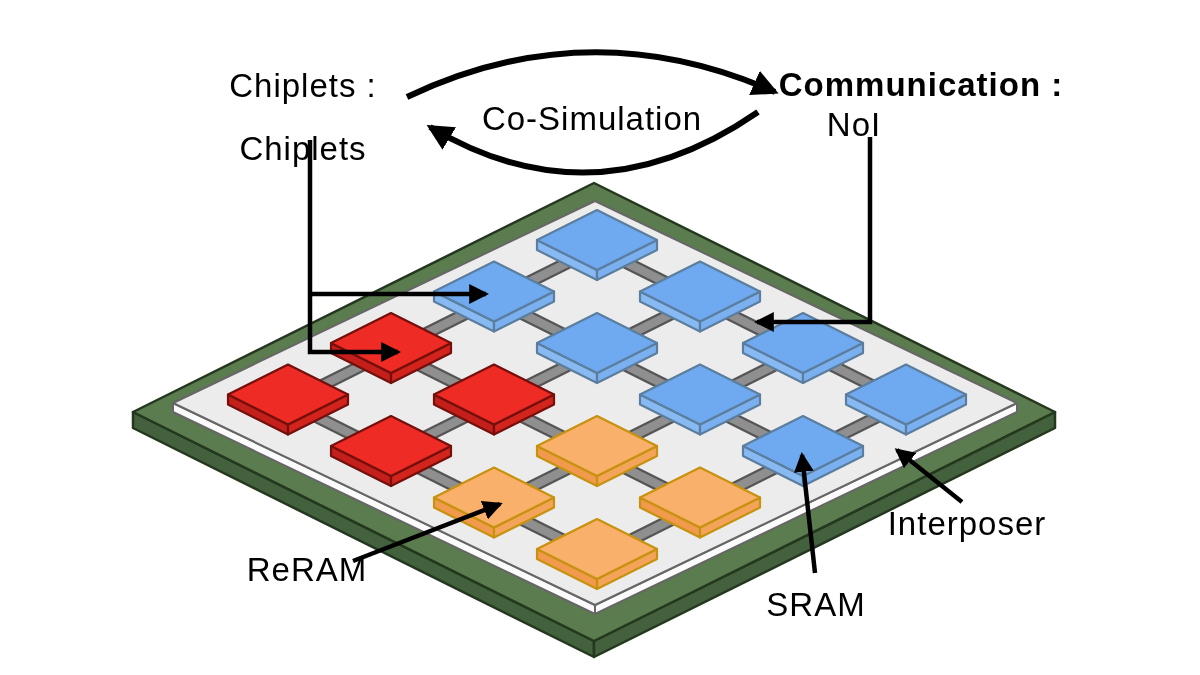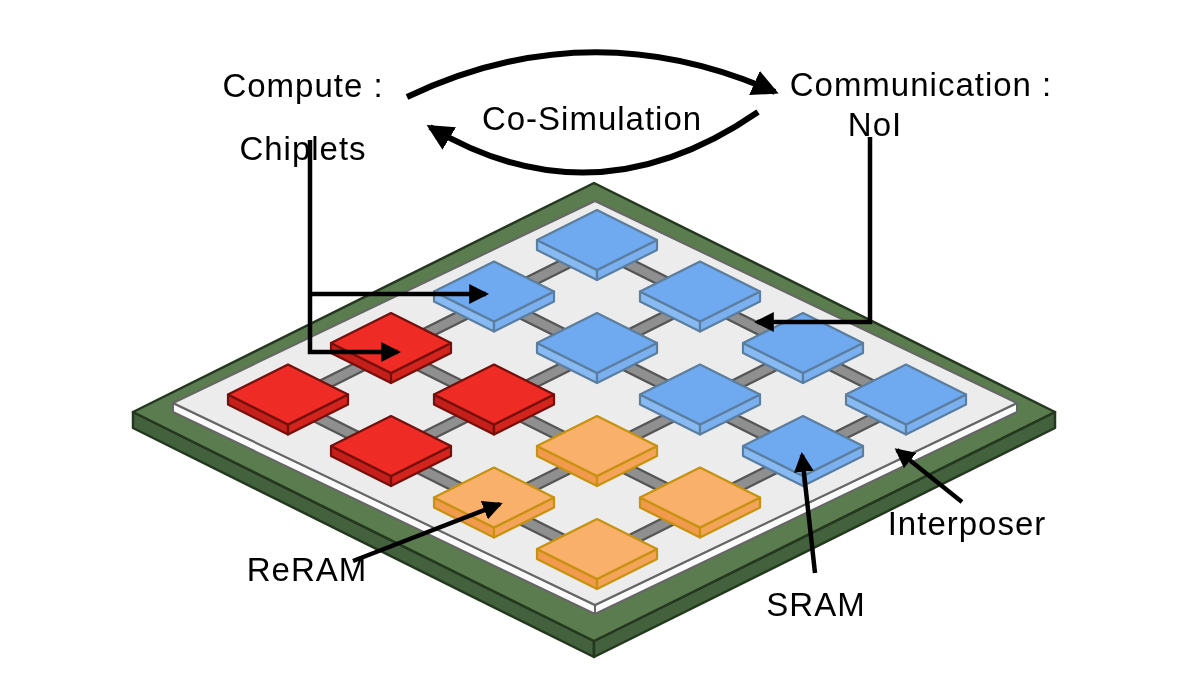--- a/index.html
+++ b/index.html
@@ -5,22 +5,22 @@
   html,body{margin:0;padding:0;background:#ffffff;}
   .stage{position:relative;width:1200px;height:675px;background:#fff;overflow:hidden;
          font-family:"Liberation Sans","DejaVu Sans",sans-serif;}
   .stage svg{position:absolute;left:0;top:0;}
   .lbl{position:absolute;transform:translateX(-50%);text-align:center;color:#000;
        font-size:33px;line-height:39px;letter-spacing:1px;white-space:nowrap;}
   #lbl-compute1{left:303px;top:66px;}
   #lbl-compute2{left:303px;top:105px;margin-top:24px;}
   #lbl-chipsim1{left:589px;top:63px;}
   #lbl-chipsim2{left:592px;top:99px;}
-  #lbl-comm1{left:921px;top:65px;}
-  #lbl-comm2{left:875px;top:105px;}
+  #lbl-comm1{left:921px;top:65px;font-weight:bold;}
+  #lbl-comm2{left:854px;top:105px;}
   #lbl-reram{left:296px;top:550px;margin-left:11px;}
   #lbl-sram{left:816px;top:585px;text-align:right;}
   #lbl-interposer{left:967px;top:504px;}
 </style>
 </head>
 <body>
 
 <div class="stage">
 
   <svg width="1200" height="675" viewBox="0 0 1200 675">
@@ -228,21 +228,21 @@
       <path stroke-width="6" d="M758 112 Q594 225 430 127" marker-end="url(#ah)"></path>
       <path stroke-width="4.5" d="M310 140 L310 352 L398 352" marker-end="url(#ah)"></path>
       <path stroke-width="4.5" d="M310 294 L486 294" marker-end="url(#ah)"></path>
       <path stroke-width="4.5" d="M870 137 L870 322 L757 322" marker-end="url(#ah)"></path>
       <path stroke-width="4.5" d="M353 561 L500 504" marker-end="url(#ah)"></path>
       <path stroke-width="4.5" d="M815 573 L802 455" marker-end="url(#ah)"></path>
       <path stroke-width="4.5" d="M962 502 L897 450" marker-end="url(#ah)"></path>
     </g>
   </svg>
 
-  <div class="lbl" id="lbl-compute1">Compute :</div>
+  <div class="lbl" id="lbl-compute1">Chiplets :</div>
   <div class="lbl" id="lbl-compute2">Chiplets</div>
   <div class="lbl" id="lbl-chipsim2">Co-Simulation</div>
   <div class="lbl" id="lbl-comm1">Communication :</div>
   <div class="lbl" id="lbl-comm2">NoI</div>
   <div class="lbl" id="lbl-reram">ReRAM</div>
   <div class="lbl" id="lbl-sram">SRAM</div>
   <div class="lbl" id="lbl-interposer">Interposer</div>
 </div>
 
 </body></html>

